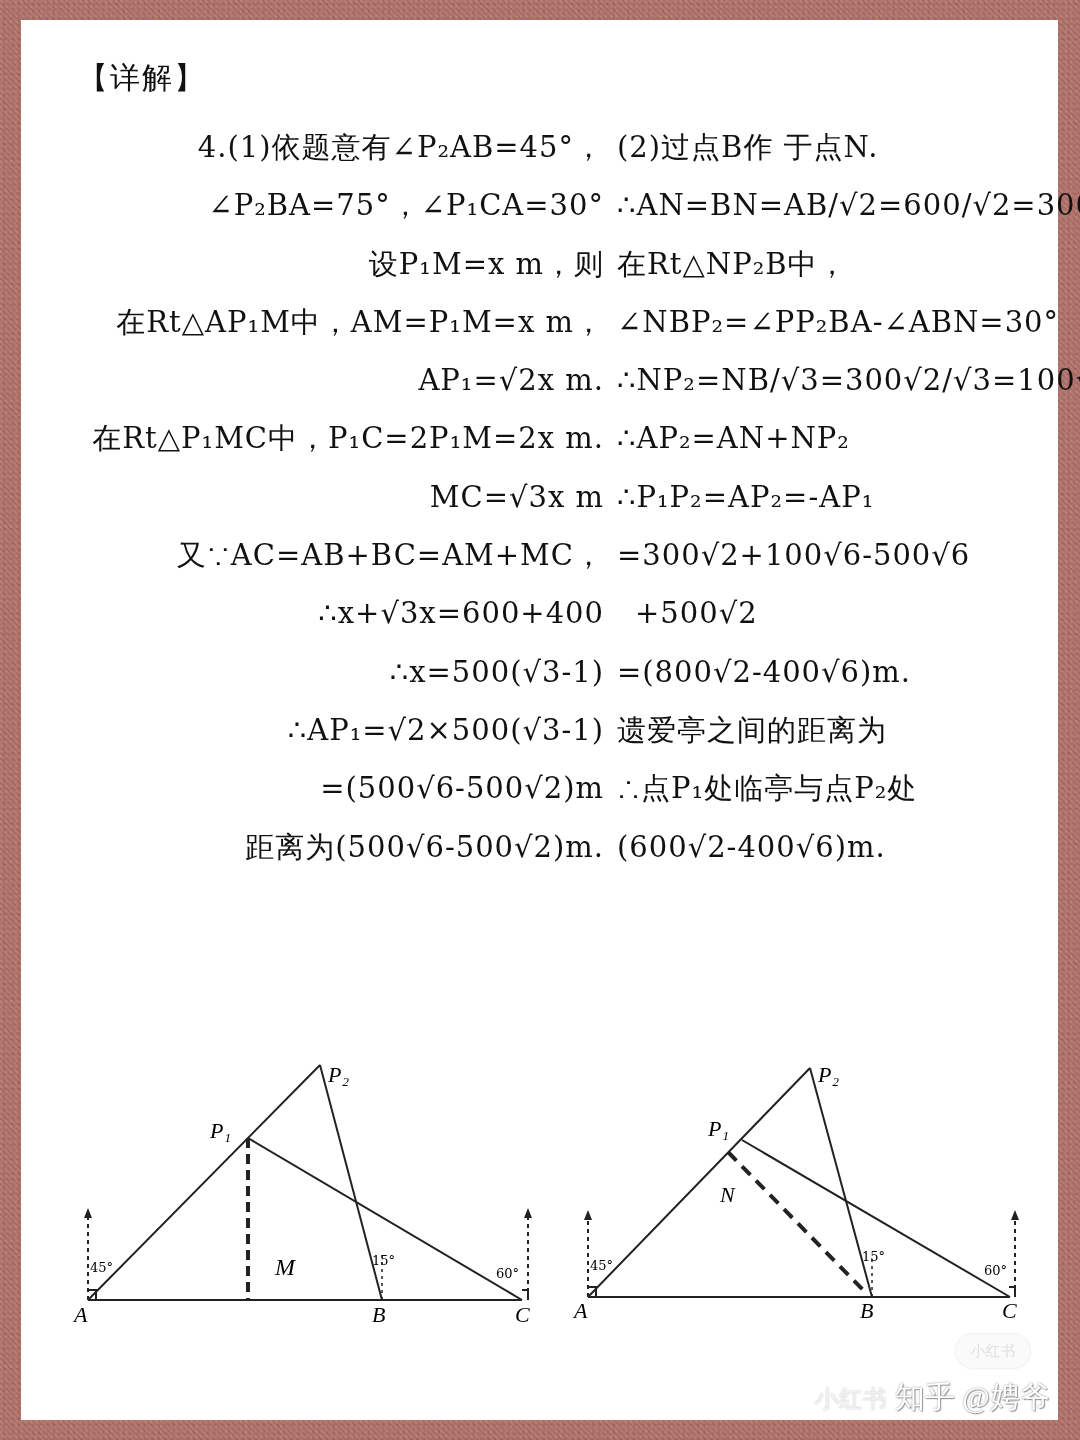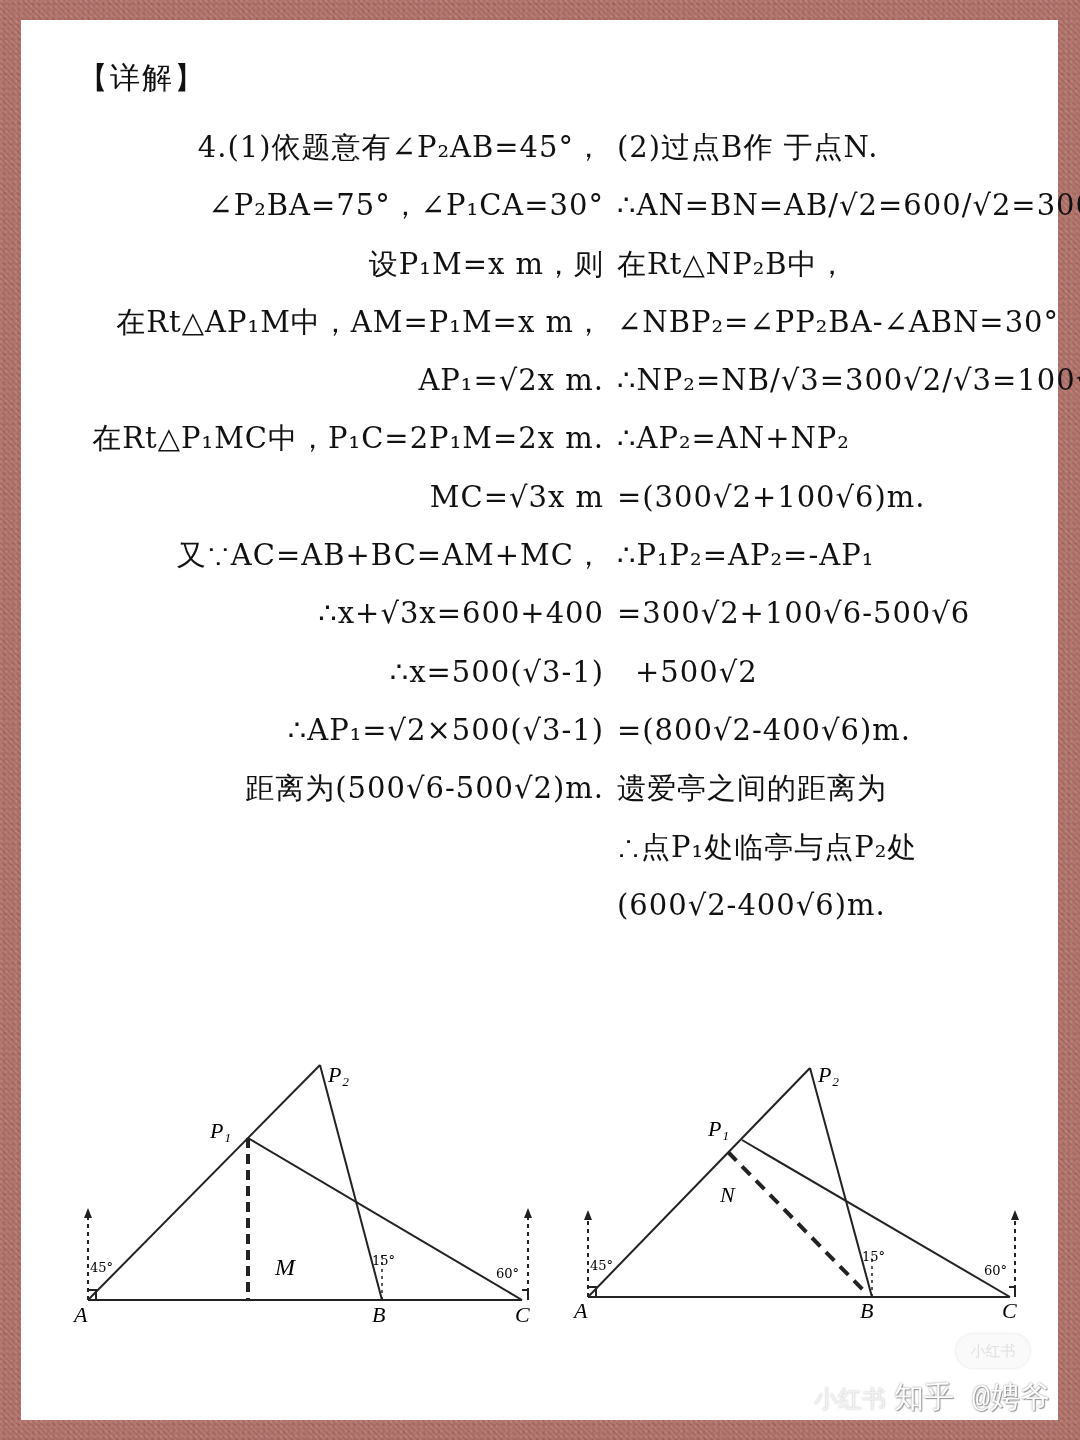--- a/index.html
+++ b/index.html
@@ -26,21 +26,21 @@
   .col-right { left:617px; width:440px; }
   .line {
     height:58.3px; line-height:58.3px; font-size:29px; white-space:nowrap;
     letter-spacing:1px;
   }
   .line.indent1 { padding-left:96px; }
   .line.indent2 { padding-left:18px; }
   .diagram { position:absolute; }
   .diagram svg { display:block; }
   .watermark {
-    position:absolute; right:30px; bottom:22px; font-family:Liberation Mono, monospace;
+    position:absolute; right:30px; bottom:22px; font-family:Liberation Serif, serif;
     font-size:30px; color:#fff;
     text-shadow:0 0 2px #888, 1px 1px 1px #999;
   }
   .watermark .faint { color:#f2f2f2; text-shadow:0 0 2px #bbb; font-size:24px; margin-right:8px; }
   .badge {
     position:absolute; right:50px; bottom:72px; width:74px; height:34px; border-radius:17px;
     background:#fafafa; box-shadow:0 0 3px #ddd; color:#e0e0e0;
     font-family:"DejaVu Sans", sans-serif; font-size:15px; text-align:center; line-height:34px;
   }
   .lbl { font-family:"Liberation Serif", serif; font-style:italic; }
@@ -57,31 +57,31 @@
   <div class="line">∠P₂BA=75°，∠P₁CA=30°</div>
   <div class="line">设P₁M=x m，则</div>
   <div class="line">在Rt△AP₁M中，AM=P₁M=x m，</div>
   <div class="line">AP₁=√2x m.</div>
   <div class="line">在Rt△P₁MC中，P₁C=2P₁M=2x m.</div>
   <div class="line">MC=√3x m</div>
   <div class="line">又∵AC=AB+BC=AM+MC，</div>
   <div class="line">∴x+√3x=600+400</div>
   <div class="line">∴x=500(√3-1)</div>
   <div class="line">∴AP₁=√2×500(√3-1)</div>
+  <div class="line indent1">=(500√6-500√2)m</div>
   <div class="line">距离为(500√6-500√2)m.</div>
 </div>
 
 <div class="col col-right">
   <div class="line">(2)过点B作  于点N.</div>
   <div class="line">∴AN=BN=AB/√2=600/√2=300√2m</div>
   <div class="line">在Rt△NP₂B中，</div>
   <div class="line">∠NBP₂=∠PP₂BA-∠ABN=30°</div>
   <div class="line">∴NP₂=NB/√3=300√2/√3=100√6m</div>
   <div class="line">∴AP₂=AN+NP₂</div>
-  <div class="line">=(300√2+100√6)m.</div>
   <div class="line">∴P₁P₂=AP₂=-AP₁</div>
   <div class="line">=300√2+100√6-500√6</div>
   <div class="line indent2">+500√2</div>
   <div class="line">=(800√2-400√6)m.</div>
   <div class="line">遗爱亭之间的距离为</div>
   <div class="line">∴点P₁处临亭与点P₂处</div>
   <div class="line">(600√2-400√6)m.</div>
 </div>
 
 <div class="diagram" style="left:60px; top:1050px;">

